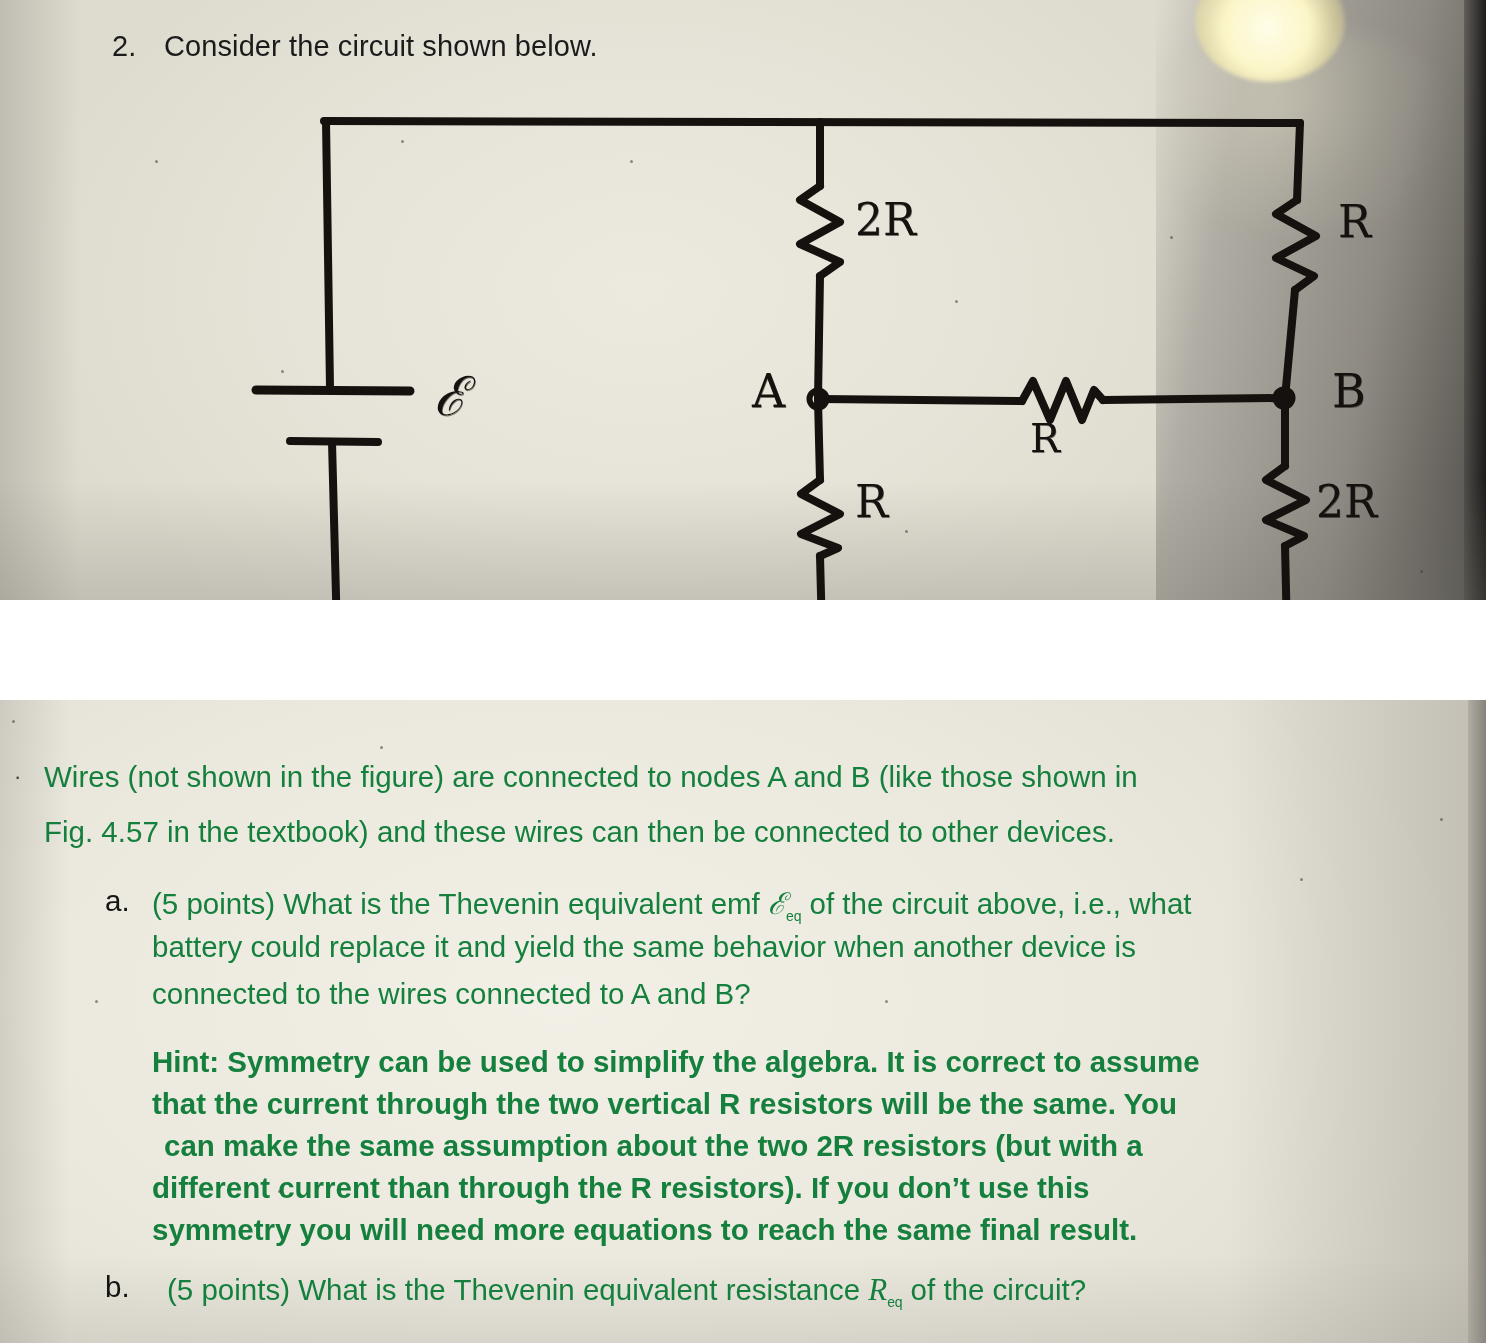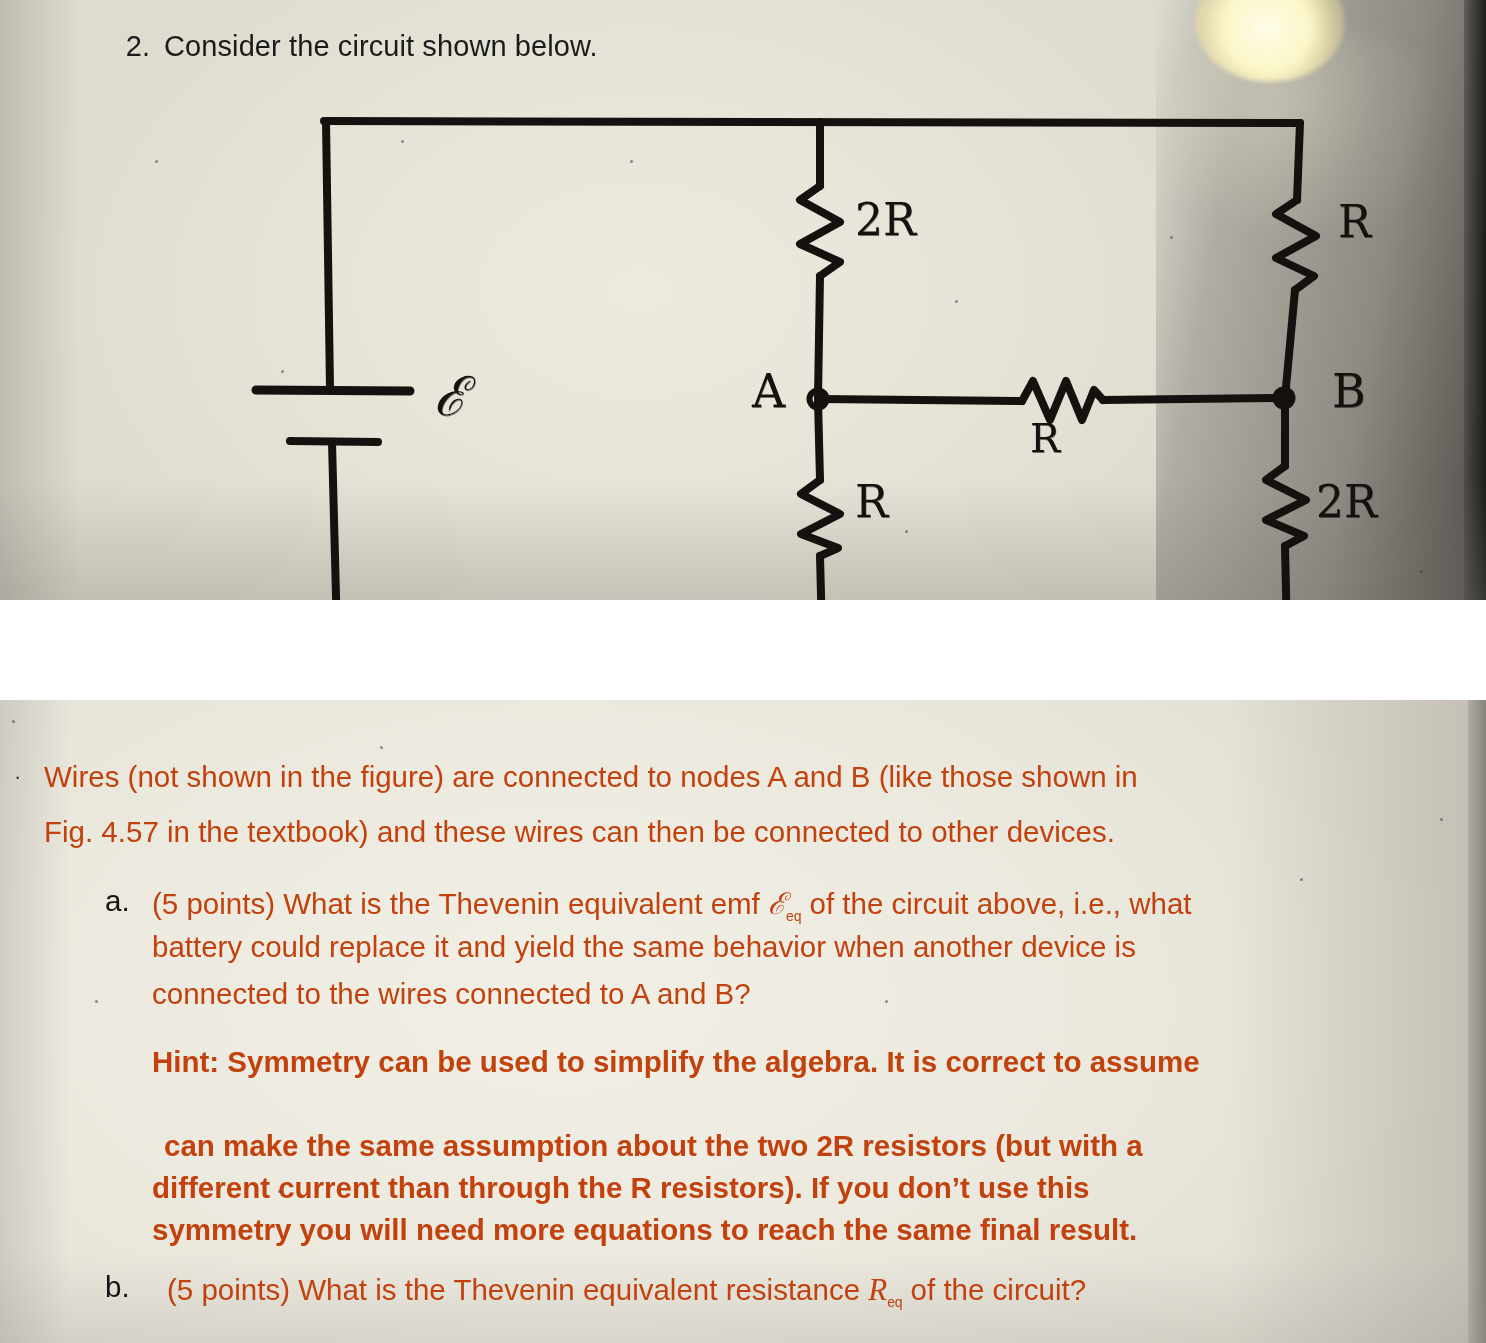--- a/index.html
+++ b/index.html
@@ -22,21 +22,20 @@
   }
 
   
   #photo-top {
     position: absolute;
     left: 0; top: 0;
     width: 1486px;
     height: 600px;
     overflow: hidden;
     background: #d7d6cf;
-    text-align: center;
   }
   #photo-top-paper {
     position: absolute;
     left: 0; top: 0;
     width: 1486px; height: 700px;
     background:
       radial-gradient(ellipse 620px 420px at 640px 290px, #eceadf 0%, #e6e4d8 55%, #dedbcf 100%);
   }
   
   #wall-right {
@@ -146,21 +145,21 @@
     background: linear-gradient(90deg, rgba(150,147,140,0.30), rgba(0,0,0,0));
   }
   #bottom-bottom-shade {
     position: absolute;
     left: 0; bottom: 0; width: 1486px; height: 90px;
     background: linear-gradient(0deg, rgba(150,147,140,0.22), rgba(0,0,0,0));
   }
 
   .ptext {
     position: absolute;
-    color: #c2410c;
+    color: #15803d;
     font-size: 29.5px;
     line-height: 40px;
     white-space: nowrap;
   }
   .ptext.bold { font-weight: bold; }
   .marker {
     position: absolute;
     color: #151515;
     font-size: 29.5px;
     white-space: nowrap;
@@ -291,20 +290,21 @@
 
     <div class="ptext" style="left:44px; top:57px;">Wires (not shown in the figure) are connected to nodes A and B (like those shown in</div>
     <div class="ptext" style="left:44px; top:100px;margin-top:12px;">Fig. 4.57 in the textbook) and these wires can then be connected to other devices.</div>
 
     <div class="marker" style="left:105px; top:184px;">a.</div>
     <div class="ptext" style="left:152px; top:184px;"><span>(5 points) What is the Thevenin equivalent emf </span><span class="emf">ℰ</span><span class="sub">eq</span><span> of the circuit above, i.e., what</span></div>
     <div class="ptext" style="left:152px; top:227px;">battery could replace it and yield the same behavior when another device is</div>
     <div class="ptext" style="left:152px; top:274px;">connected to the wires connected to A and B?</div>
 
     <div class="ptext bold" style="left:152px; top:342px;">Hint: Symmetry can be used to simplify the algebra. It is correct to assume</div>
+    <div class="ptext bold" style="left:152px; top:384px;">that the current through the two vertical R resistors will be the same. You</div>
     <div class="ptext bold" style="left:152px; top:426px;margin-left:12px;">can make the same assumption about the two 2R resistors (but with a</div>
     <div class="ptext bold" style="left:152px; top:468px;">different current than through the R resistors). If you don’t use this</div>
     <div class="ptext bold" style="left:152px; top:510px;">symmetry you will need more equations to reach the same final result.</div>
 
     <div class="marker" style="left:105px; top:570px;">b.</div>
     <div class="ptext" style="left:152px; top:570px;margin-left:15px;"><span>(5 points) What is the Thevenin equivalent resistance </span><span class="mathital">R</span><span class="sub">eq</span><span> of the circuit?</span></div>
 
     <div class="tinydot" style="left:12px; top:20px;"></div>
     <div class="tinydot" style="left:380px; top:46px;"></div>
     <div class="tinydot" style="left:1300px; top:178px;"></div>

